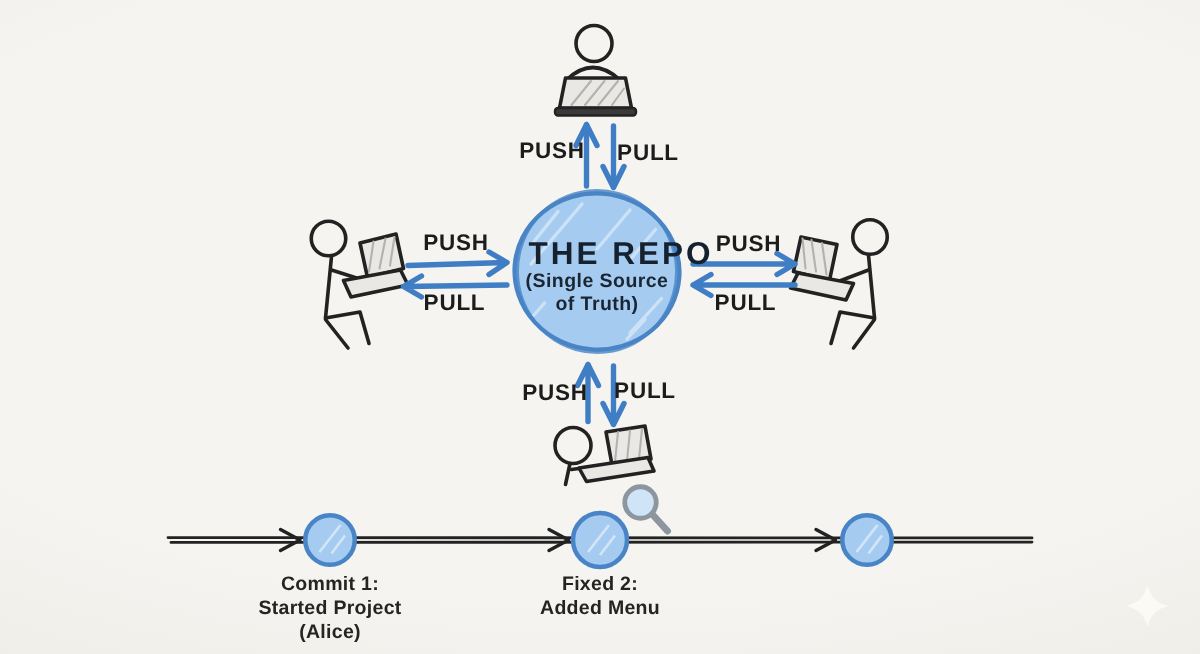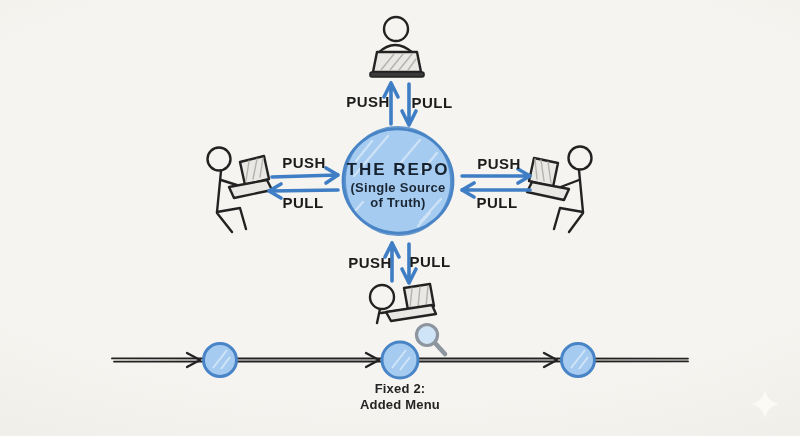--- a/index.html
+++ b/index.html
@@ -18,25 +18,26 @@
     transform: translate(-50%, -50%);
     font-size: 15px;
     font-weight: 700;
     letter-spacing: 0.5px;
     white-space: nowrap;
     color: #1c1c1c;
   }
   .repo-title {
     position: absolute;
     transform: translate(-50%, -50%);
-    font-size: 17px;
+    font-size: 21px;
     font-weight: 800;
     letter-spacing: 2px;
     white-space: nowrap;
     color: #15212e;
+    margin-left: 16px;
   }
   .repo-sub {
     position: absolute;
     transform: translate(-50%, -50%);
     font-size: 13px;
     font-weight: 600;
     letter-spacing: 0.3px;
     white-space: nowrap;
     color: #1a2633;
     text-align: center;
@@ -191,18 +192,23 @@
   <div class="lbl" style="left:499px; top:163px;">PUSH</div>
   <div class="lbl" style="left:497px; top:202px;">PULL</div>
 
   <div class="lbl" style="left:370px; top:262px;">PUSH</div>
   <div class="lbl" style="left:430px; top:261px;">PULL</div>
 
   <div class="repo-title" style="left:398px; top:170px;">THE REPO</div>
   <div class="repo-sub" style="left:398px; top:187px;">(Single Source</div>
   <div class="repo-sub" style="left:398px; top:202px;">of Truth)</div>
 
+  <div class="commit" style="left:220px; top:381px;">
+    <div>Commit 1:</div>
+    <div>Started Project</div>
+    <div>(Alice)</div>
+  </div>
   <div class="commit" style="left:400px; top:381px;">
     <div>Fixed 2:</div>
     <div>Added Menu</div>
   </div>
 
 </div>
 
 </body></html>

